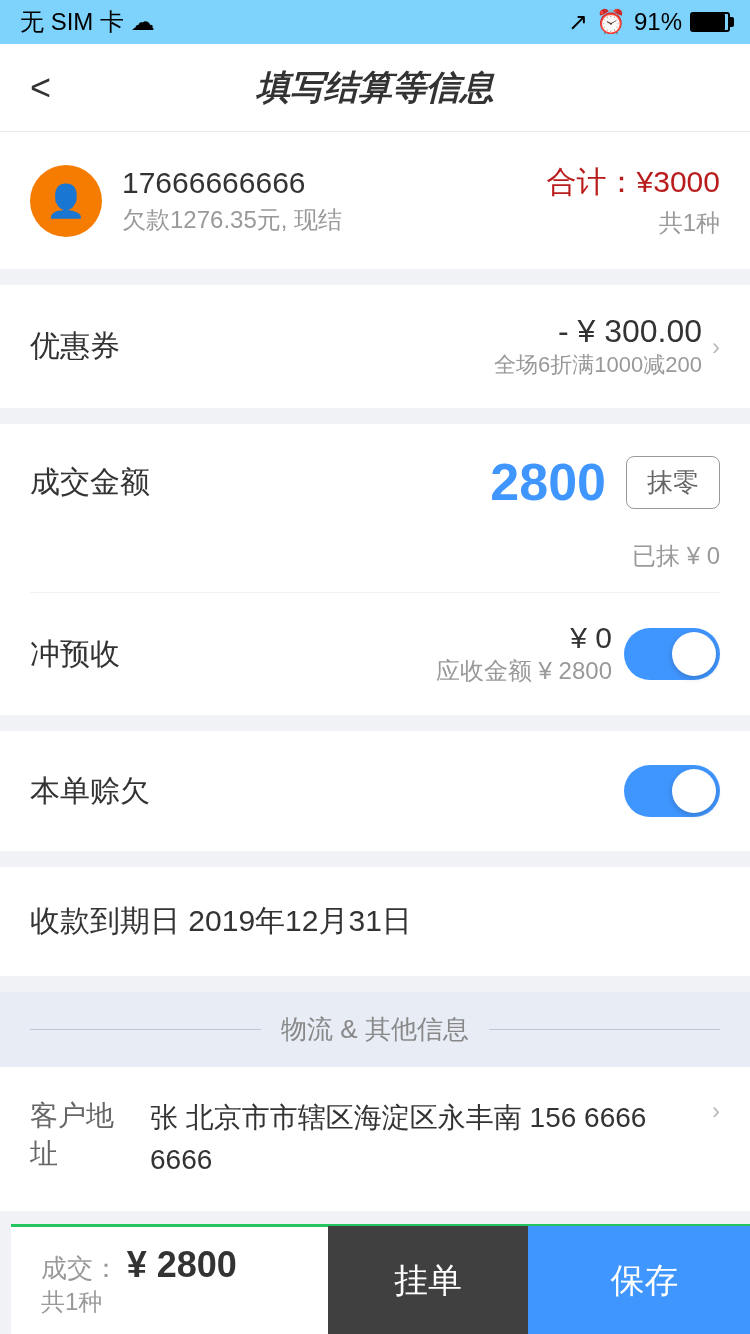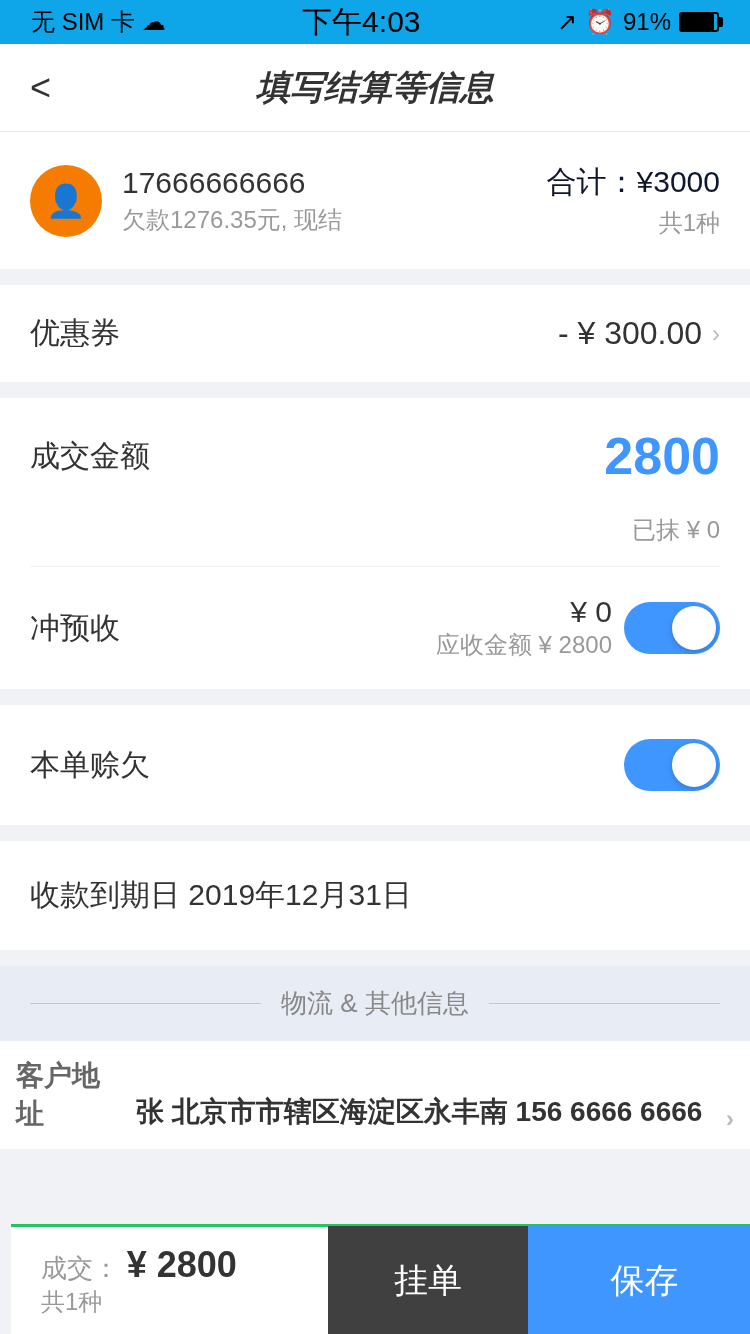--- a/index.html
+++ b/index.html
@@ -10,25 +10,25 @@
       font-family: -apple-system, 'PingFang SC', 'Helvetica Neue', Arial, sans-serif;
       background: #f0f2f5;
       font-size: 28px;
       color: #333;
     }
 
     
     .status-bar {
       width: 100%;
       height: 44px;
-      background: #0ea5e9;
-      display: flex;
-      align-items: center;
-      justify-content: space-between;
-      padding: 0 31px;
+      background: #7dd3fc;
+      display: flex;
+      align-items: center;
+      justify-content: space-between;
+      padding: 0 20px;
       font-size: 24px;
       color: #000;
     }
     .status-left { display: flex; align-items: center; gap: 10px; }
     .status-center { font-size: 30px; font-weight: 500; }
     .status-right { display: flex; align-items: center; gap: 8px; font-size: 24px; }
     .battery {
       width: 40px; height: 20px;
       border: 2px solid #000;
       border-radius: 3px;
@@ -98,21 +98,21 @@
       background: #f57c00;
       border-radius: 50%;
       display: flex; align-items: center; justify-content: center;
       color: #fff;
       font-size: 32px;
     }
     .customer-info {}
     .customer-name { font-size: 30px; font-weight: 500; color: #333; }
     .customer-debt { font-size: 24px; color: #999; margin-top: 4px; }
     .customer-total { text-align: right; }
-    .total-amount { font-size: 30px; font-weight: 500; color: #0f172a; }
+    .total-amount { font-size: 30px; font-weight: 500; color: #b91c1c; }
     .total-count { font-size: 24px; color: #999; margin-top: 4px; }
 
     
     .section-white {
       background: #fff;
       margin-bottom: 16px;
     }
 
     
     .coupon-row {
@@ -222,25 +222,24 @@
       justify-content: center;
       gap: 20px;
       margin-bottom: 0;
     }
     .logistics-line { flex: 1; height: 1px; background: #c0c6d9; }
     .logistics-label { font-size: 26px; color: #888; white-space: nowrap; }
 
     
     .address-row {
       background: #fff;
-      padding: 16px;
-      display: flex;
-      align-items: flex-end;
+      padding: 30px;
+      display: flex;
+      align-items: flex-start;
       gap: 20px;
-      font-weight: bold;
     }
     .address-label { font-size: 28px; color: #666; flex-shrink: 0; width: 100px; }
     .address-value { font-size: 28px; color: #333; flex: 1; line-height: 1.5; }
     .address-chevron { font-size: 24px; color: #bbb; }
 
     
     .gray-area {
       background: #f0f2f5;
       height: 200px;
     }
@@ -283,21 +282,20 @@
       cursor: pointer;
     }
   </style>
 </head>
 <body>
 
 <div class="status-bar">
   <div class="status-left">
     <span>无 SIM 卡 ☁</span>
   </div>
-  <div class="status-center">下午4:03</div>
   <div class="status-right">
     <span>↗</span>
     <span>⏰</span>
     <span>91%</span>
     <div class="battery">
       <div class="battery-fill"></div>
     </div>
   </div>
 </div>
 
@@ -323,31 +321,33 @@
       <div class="total-count">共1种</div>
     </div>
   </div>
 
   <div class="section-white">
     <div class="coupon-row">
       <span class="coupon-label">优惠券</span>
       <div class="coupon-right">
         <div>
           <div class="coupon-amount">- ¥ 300.00</div>
+          <div class="coupon-desc">全场6折满1000减200</div>
         </div>
         <span class="chevron-icon">›</span>
       </div>
     </div>
   </div>
 
   <div class="amount-section">
     <div class="amount-row">
       <span class="amount-label">成交金额</span>
       <div class="amount-right">
         <span class="amount-value">2800</span>
+        <button class="round-btn">抹零</button>
       </div>
     </div>
     <div class="amount-sub">已抹  ¥ 0</div>
 
     <div class="divider"></div>
 
     <div class="toggle-row">
       <span class="toggle-label">冲预收</span>
       <div class="toggle-right">
         <div class="toggle-texts">

